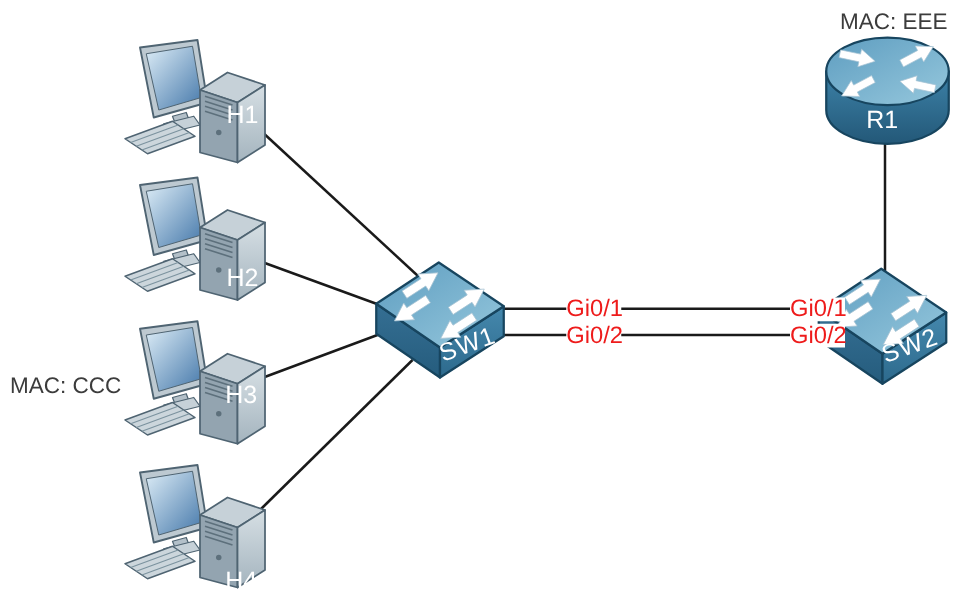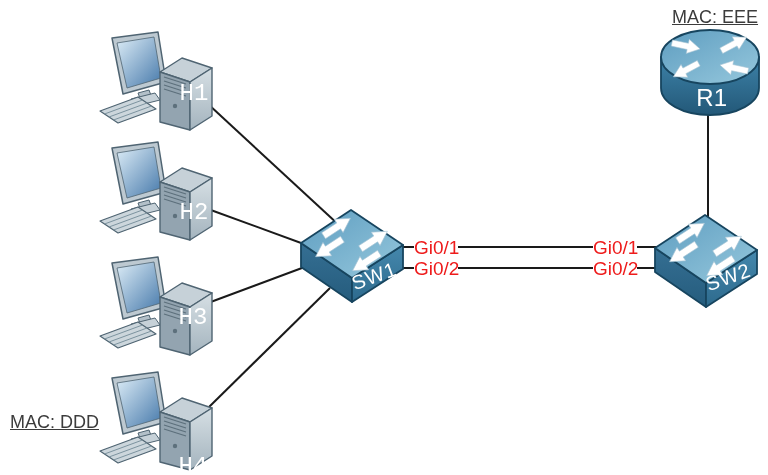--- a/index.html
+++ b/index.html
@@ -2,30 +2,30 @@
 <html style="--color-port-label: #ee1b1b; --color-mac-label: #3c3c3c; --color-link-line: #1a1a1a; --color-device-blue: #4a8cb2; --color-background: #ffffff;"><head>
 <meta charset="utf-8">
 <style>
   html,body{margin:0;padding:0;background:#fff;}
   .stage{
     position:relative;width:768px;height:475px;background:#fff;
     font-family:"Liberation Sans", sans-serif;overflow:hidden;
   }
   .stage svg{position:absolute;left:0;top:0;}
   .label{position:absolute;white-space:nowrap;line-height:1.1;}
-  .mac-label{font-size:18px;color:var(--color-mac-label,#3c3c3c);text-decoration:underline;}
-  .host-label{font-size:24px;color:#fff;width:34px;text-align:center;font-family:Liberation Mono, monospace;}
+  .mac-label{font-size:18px;color:var(--color-mac-label,#3c3c3c);}
+  .host-label{font-size:20px;color:#fff;width:34px;text-align:center;}
   .sw-label{
     font-size:20px;color:#fff;width:46px;text-align:center;
     transform:rotate(-20deg);letter-spacing:1px;
   }
-  .r-label{font-size:24px;color:#fff;width:34px;text-align:right;}
+  .r-label{font-size:20px;color:#fff;width:34px;text-align:left;}
   .gi-label{
     font-size:19px;color:var(--color-port-label,#ee1b1b);
-    background:#fff;width:44px;text-align:center;line-height:19px;
+    background:#fff;width:44px;text-align:center;line-height:19px;margin-left:39px;
   }
   .net-line{stroke:var(--color-link-line,#1a1a1a);stroke-width:2;}
   .dev-outline{stroke:#17455f;stroke-width:1.8;stroke-linejoin:round;}
   .pc-outline{stroke:#4f6472;stroke-linejoin:round;}
 </style>
 </head>
 <body>
 
 <div class="stage">
 
@@ -102,25 +102,25 @@
     <g>
       <path class="dev-outline" d="M 661 57 L 661 88 A 49 27 0 0 0 759 88 L 759 57 Z" fill="url(#gRBody)"></path>
       <ellipse class="dev-outline" cx="710" cy="57" rx="49" ry="27" fill="url(#gSwTop)"></ellipse>
       <use href="#arrow" transform="translate(686,46) rotate(12) scale(0.9)"></use>
       <use href="#arrow" transform="translate(734,44) rotate(-28) scale(0.9)"></use>
       <use href="#arrow" transform="translate(686,70) rotate(152) scale(0.9)"></use>
       <use href="#arrow" transform="translate(734,68) rotate(192) scale(0.9)"></use>
     </g>
   </svg>
 
-  <div class="label mac-label" style="left:10px;top:413px">MAC: DDD</div>
+  <div class="label mac-label" style="left:8px;top:299px">MAC: CCC</div>
   <div class="label mac-label" style="left:672px;top:8px">MAC: EEE</div>
 
   <div class="label host-label" style="left:177px;top:81px">H1</div>
-  <div class="label host-label" style="left:177px;top:200px">H2</div>
+  <div class="label host-label" style="left:177px;top:212px">H2</div>
   <div class="label host-label" style="left:176px;top:305px">H3</div>
   <div class="label host-label" style="left:176px;top:454px">H4</div>
   <div class="label sw-label" style="left:351px;top:265px">SW1</div>
   <div class="label sw-label" style="left:705px;top:266px">SW2</div>
   <div class="label r-label" style="left:693px;top:85px">R1</div>
 
   <div class="label gi-label" style="left:414px;top:238px">Gi0/1</div>
   <div class="label gi-label" style="left:414px;top:259px">Gi0/2</div>
   <div class="label gi-label" style="left:593px;top:238px">Gi0/1</div>
   <div class="label gi-label" style="left:593px;top:259px">Gi0/2</div>

